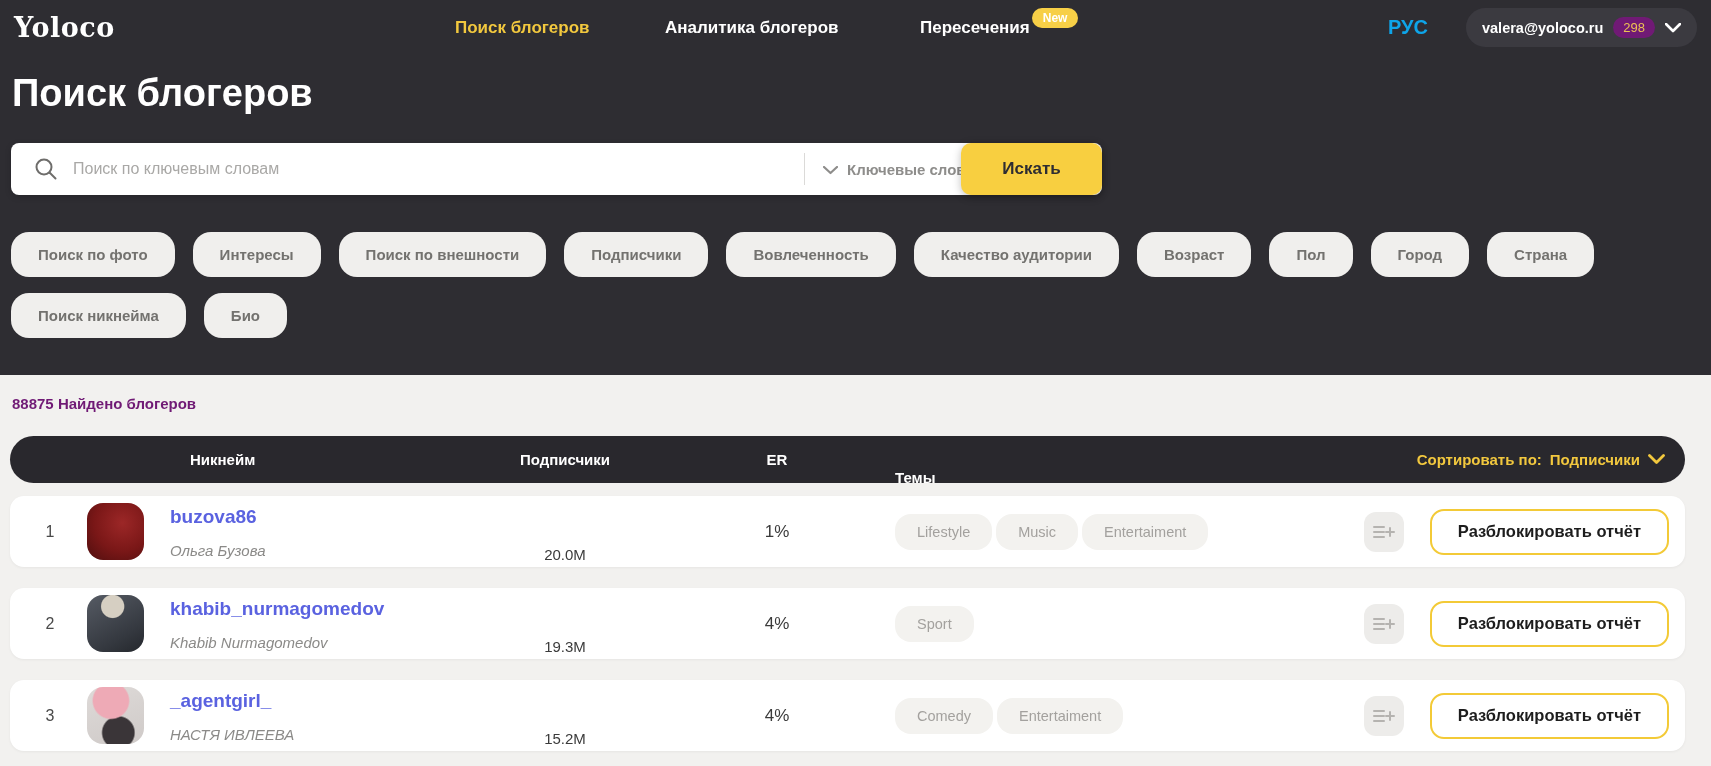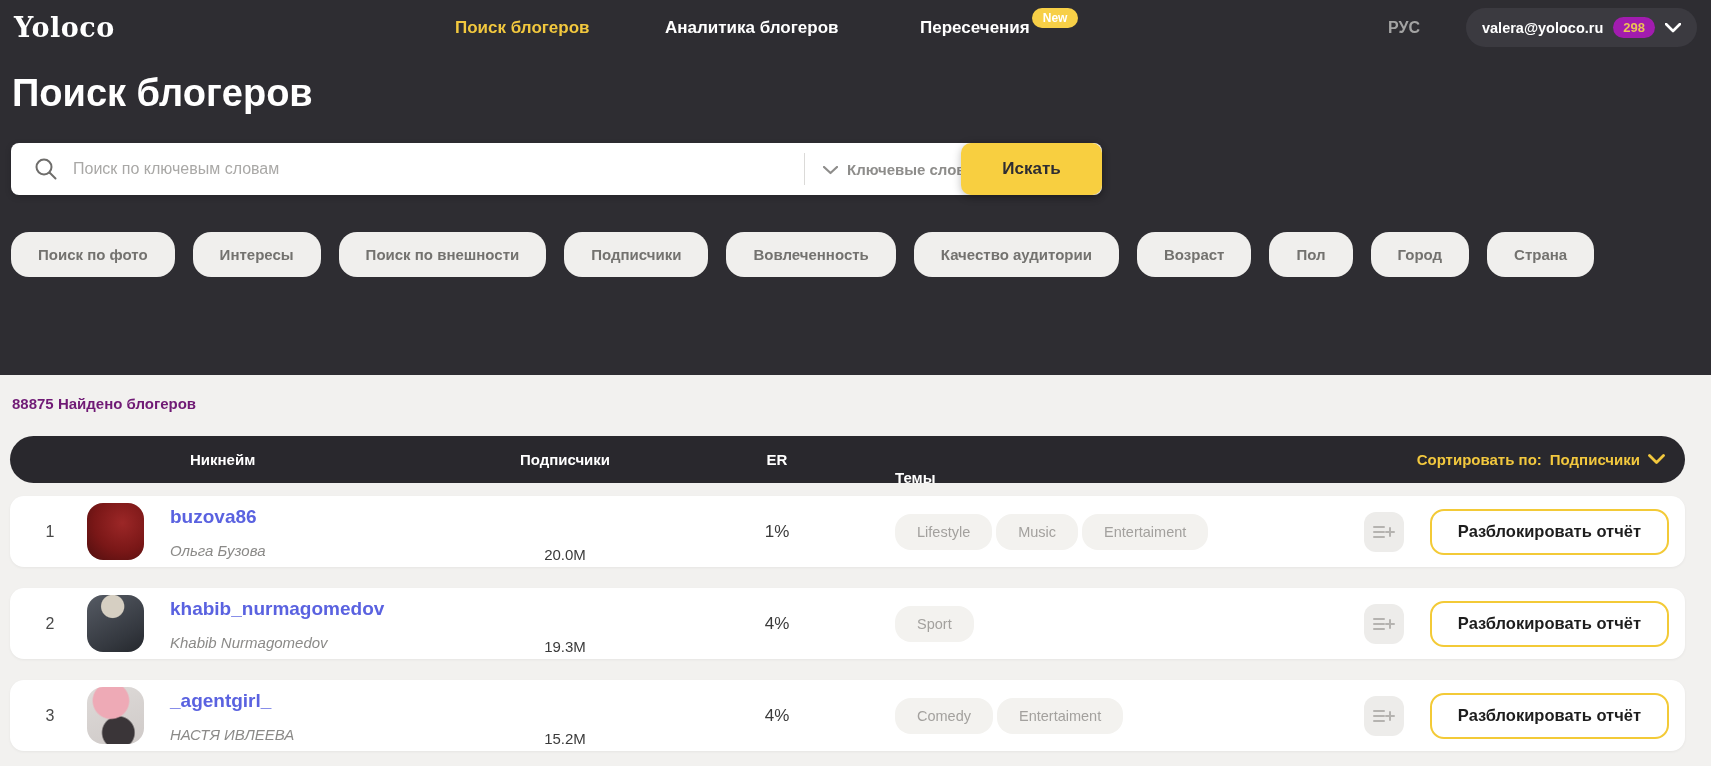--- a/index.html
+++ b/index.html
@@ -13,26 +13,26 @@
           color:#fff; font-family:"DejaVu Serif", serif; font-weight:bold; font-size:27px; letter-spacing:.5px; cursor:pointer; }
 
   .nav-item { position:absolute; top:0; height:55px; display:flex; align-items:center;
               color:#fff; font-weight:bold; font-size:17px; cursor:pointer; }
   .nav-item.active { color:#f2c83e; }
   .nav-1 { left:455px; } .nav-2 { left:665px; } .nav-3 { left:920px; }
   .new-badge { position:absolute; top:8px; left:calc(100% + 2px); background:#f7cf47; color:#fff;
                font-size:12px; font-weight:bold; padding:3px 11px; border-radius:11px; }
 
   .lang { position:absolute; left:1388px; top:0; height:55px; display:flex; align-items:center;
-          color:#a3a3a3; font-weight:bold; font-size:16px; cursor:pointer; }
+          color:#0ea5e9; font-weight:bold; font-size:20px; cursor:pointer; }
 
   .account { position:absolute; right:14px; top:8px; height:39px; background:#3b3a40; border-radius:20px;
              display:flex; align-items:center; gap:10px; padding:6px 16px; cursor:pointer; }
   .account-email { color:#fff; font-weight:bold; font-size:14.5px; }
-  .account-badge { background:#a21caf; color:#ecc253; font-weight:bold; font-size:13px;
+  .account-badge { background:#701a75; color:#ecc253; font-weight:normal; font-size:13px;
                    padding:3px 10px; border-radius:11px; }
   .account .chev svg { display:block; }
 
   .page-title { position:absolute; left:12px; top:72px; color:#fff; font-weight:bold; font-size:38px; }
 
   
   .search-bar { position:absolute; left:11px; top:143px; width:1091px; height:52px; background:#fff;
                 border-radius:8px; display:flex; align-items:center; box-shadow:0 2px 6px rgba(0,0,0,.18); }
   .search-ic { margin-left:22px; display:flex; }
   .search-input { flex:1; border:none; outline:none; margin-left:14px; font-size:16px; color:#333;
@@ -149,20 +149,24 @@
     <span class="filter-pill">Интересы</span>
     <span class="filter-pill">Поиск по внешности</span>
     <span class="filter-pill">Подписчики</span>
     <span class="filter-pill">Вовлеченность</span>
     <span class="filter-pill">Качество аудитории</span>
     <span class="filter-pill">Возраст</span>
     <span class="filter-pill">Пол</span>
     <span class="filter-pill">Город</span>
     <span class="filter-pill">Страна</span>
   </div>
+  <div class="filters row2">
+    <span class="filter-pill">Поиск никнейма</span>
+    <span class="filter-pill">Био</span>
+  </div>
 </div>
 
 <div class="results">
 
   <div class="count">88875 Найдено блогеров</div>
 
   <div class="thead">
     <span class="th th-nick">Никнейм</span>
     <span class="th th-fol">Подписчики</span>
     <span class="th th-er">ER</span>

